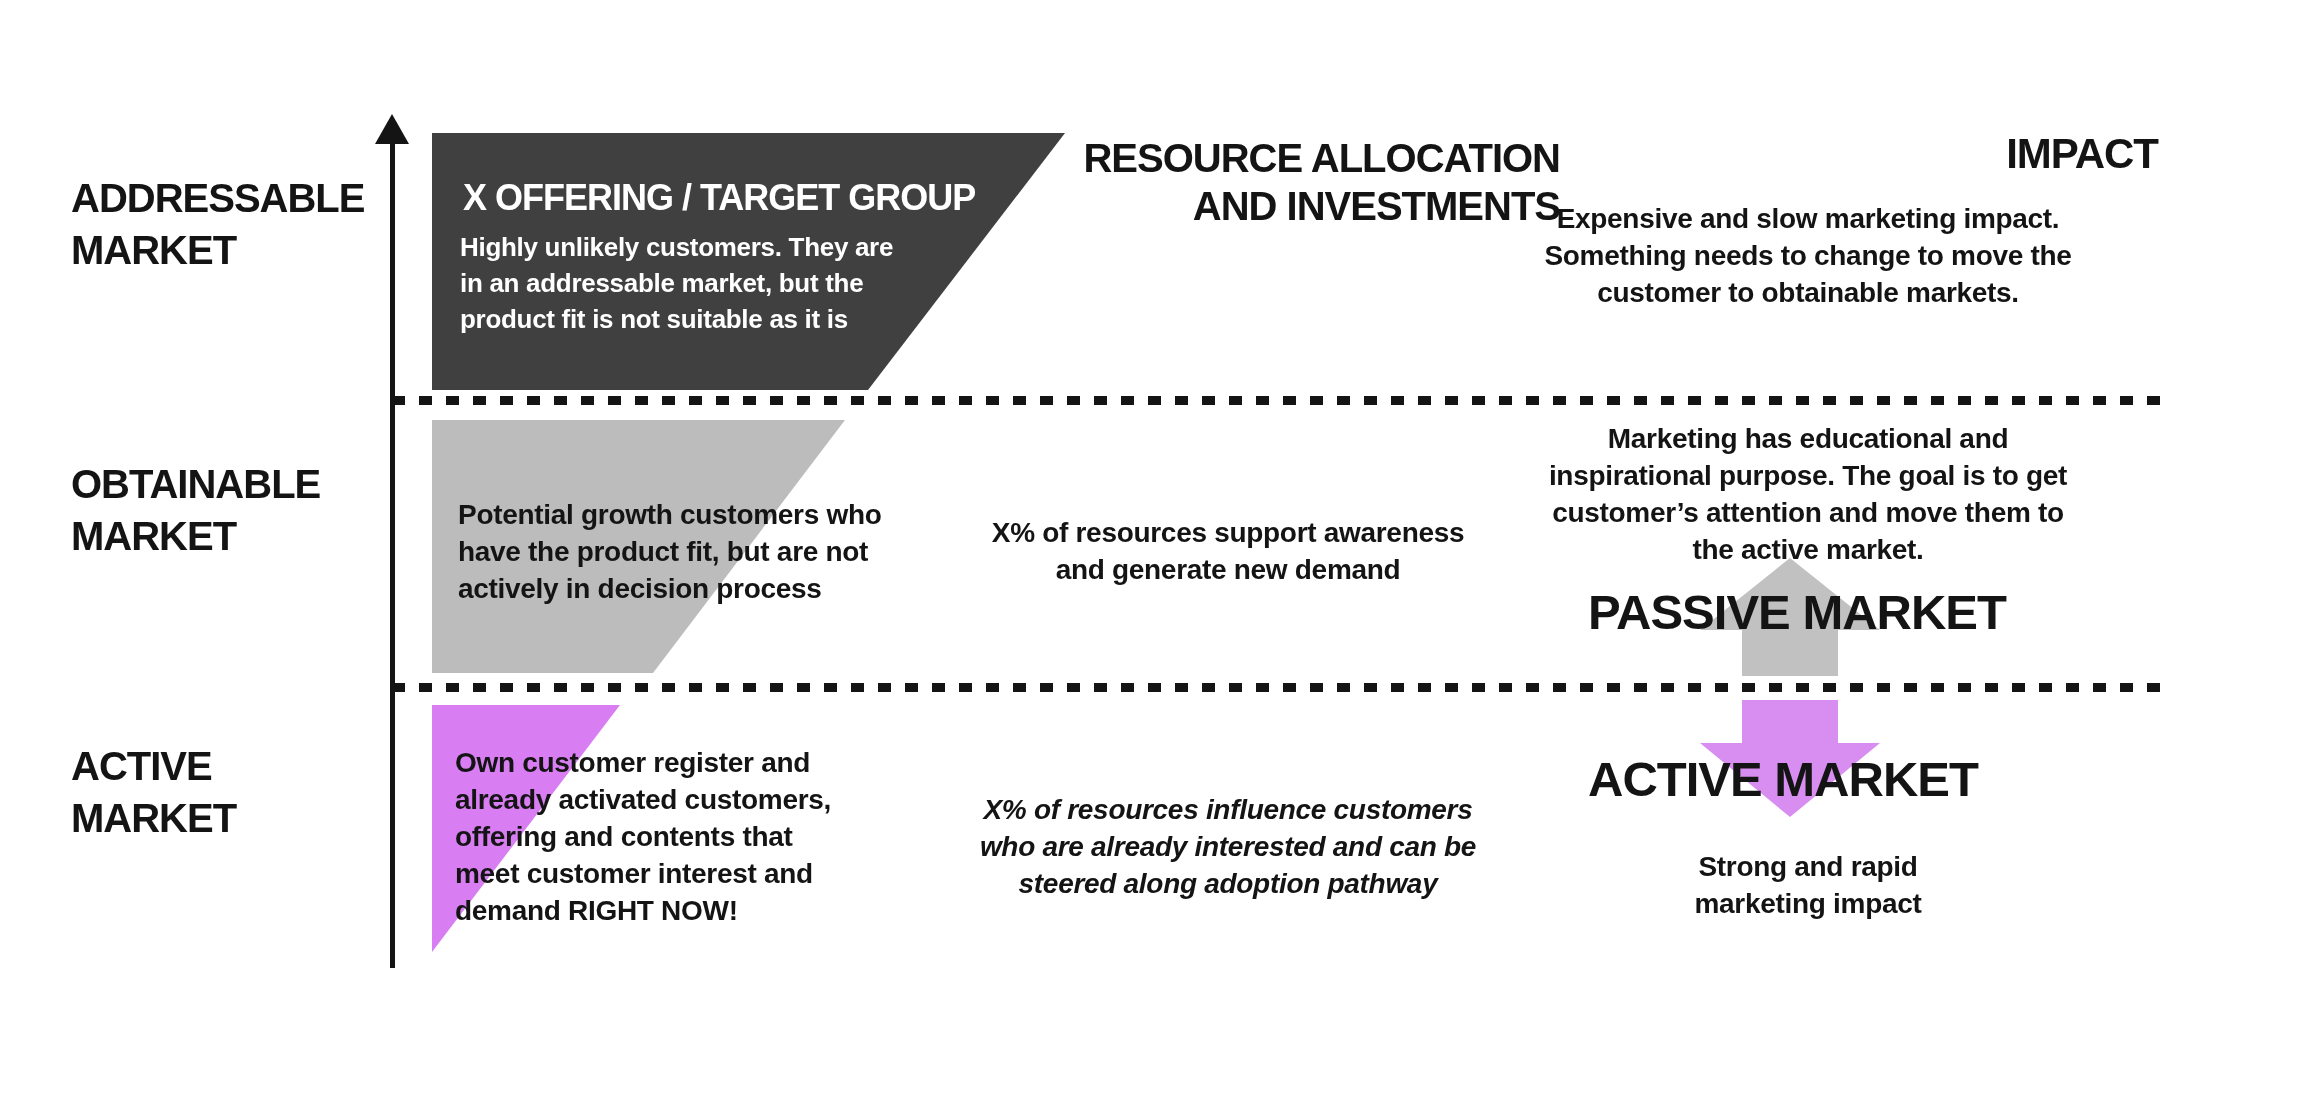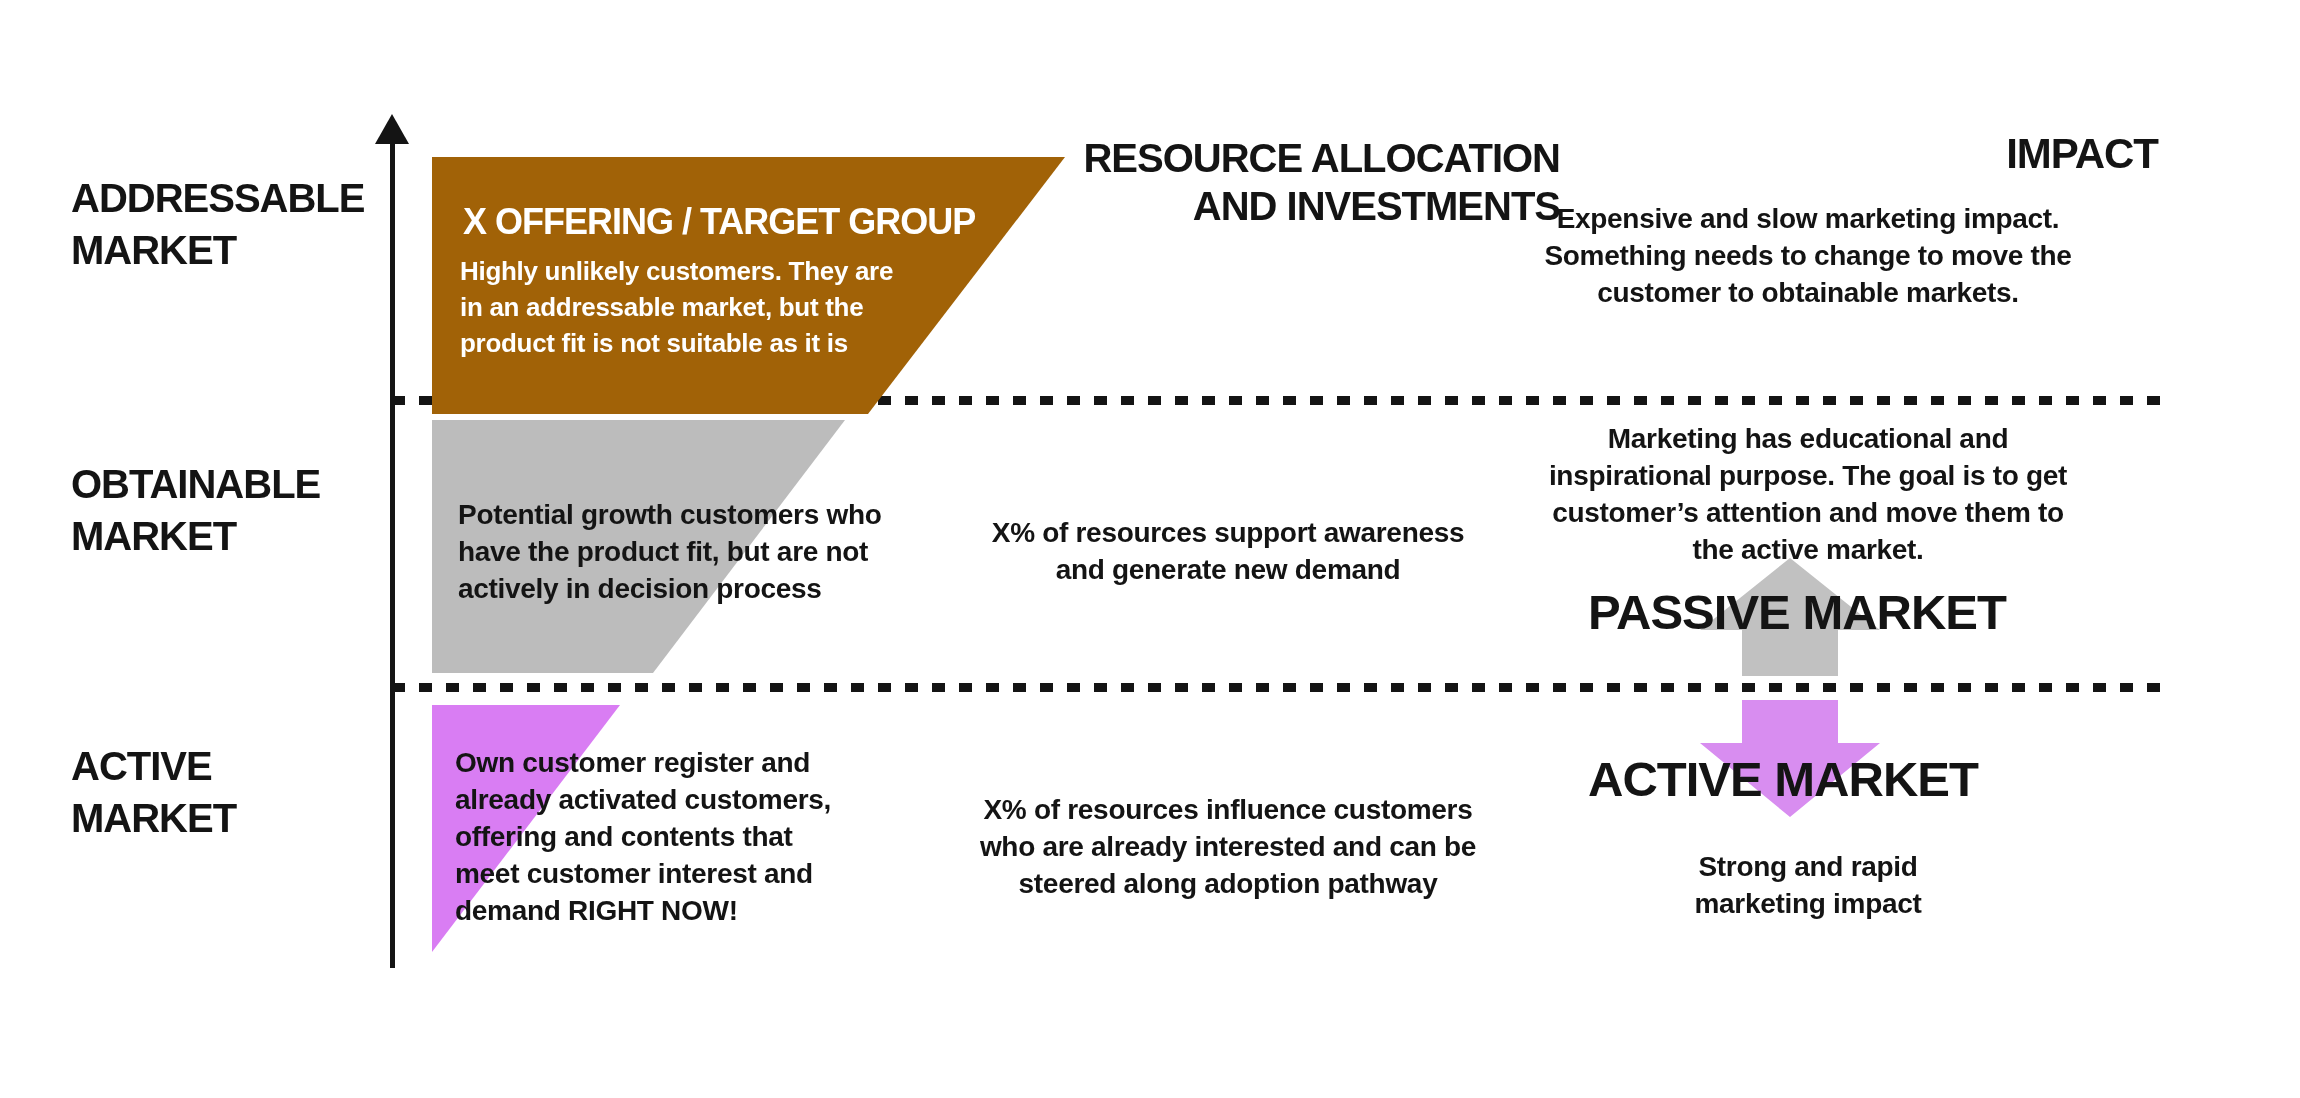--- a/index.html
+++ b/index.html
@@ -26,23 +26,22 @@
   .dotline{
     height:9px;width:1770px;left:392px;
     background:repeating-linear-gradient(90deg,#141414 0 13px,transparent 13px 27px);
   }
   .dot-top{top:396px;}
   .dot-bottom{top:683px;}
 
   
   .seg{left:432px;}
   .seg-black{
-    top:133px;width:640px;height:329px;background:#a16207;
+    top:133px;width:640px;height:329px;background:#404040;
     clip-path:polygon(0 0,633px 0,436px 257px,0 257px);
-    margin-top:24px;
   }
   .seg-gray{
     top:420px;width:420px;height:253px;background:#bcbcbc;
     clip-path:polygon(0 0,413px 0,221px 253px,0 253px);
   }
   .seg-pink{
     top:705px;width:195px;height:247px;background:#d97df3;
     clip-path:polygon(0 0,188px 0,0 247px);
   }
   .seg-title{
@@ -76,21 +75,21 @@
   .col-heading{
     font-size:40px;line-height:48px;font-weight:800;letter-spacing:-1px;
     text-align:right;white-space:nowrap;
   }
   .res-heading{left:860px;width:700px;top:134px;}
   .para{
     font-size:28px;line-height:37px;font-weight:700;letter-spacing:-0.3px;
     text-align:center;white-space:nowrap;
   }
   .res-obtainable{left:878px;width:700px;top:514px;}
-  .res-active{left:878px;width:700px;top:791px;}
+  .res-active{left:878px;width:700px;top:791px;font-style:italic;}
 
   
   .imp-heading{left:1458px;width:700px;top:130px;font-size:42px;}
   .imp-row1{left:1458px;width:700px;top:200px;}
   .imp-row2{left:1458px;width:700px;top:420px;}
   .imp-row3{left:1458px;width:700px;top:848px;}
 
   .market-label{
     width:404px;left:1588px;
     font-size:49px;font-weight:800;letter-spacing:-1px;

